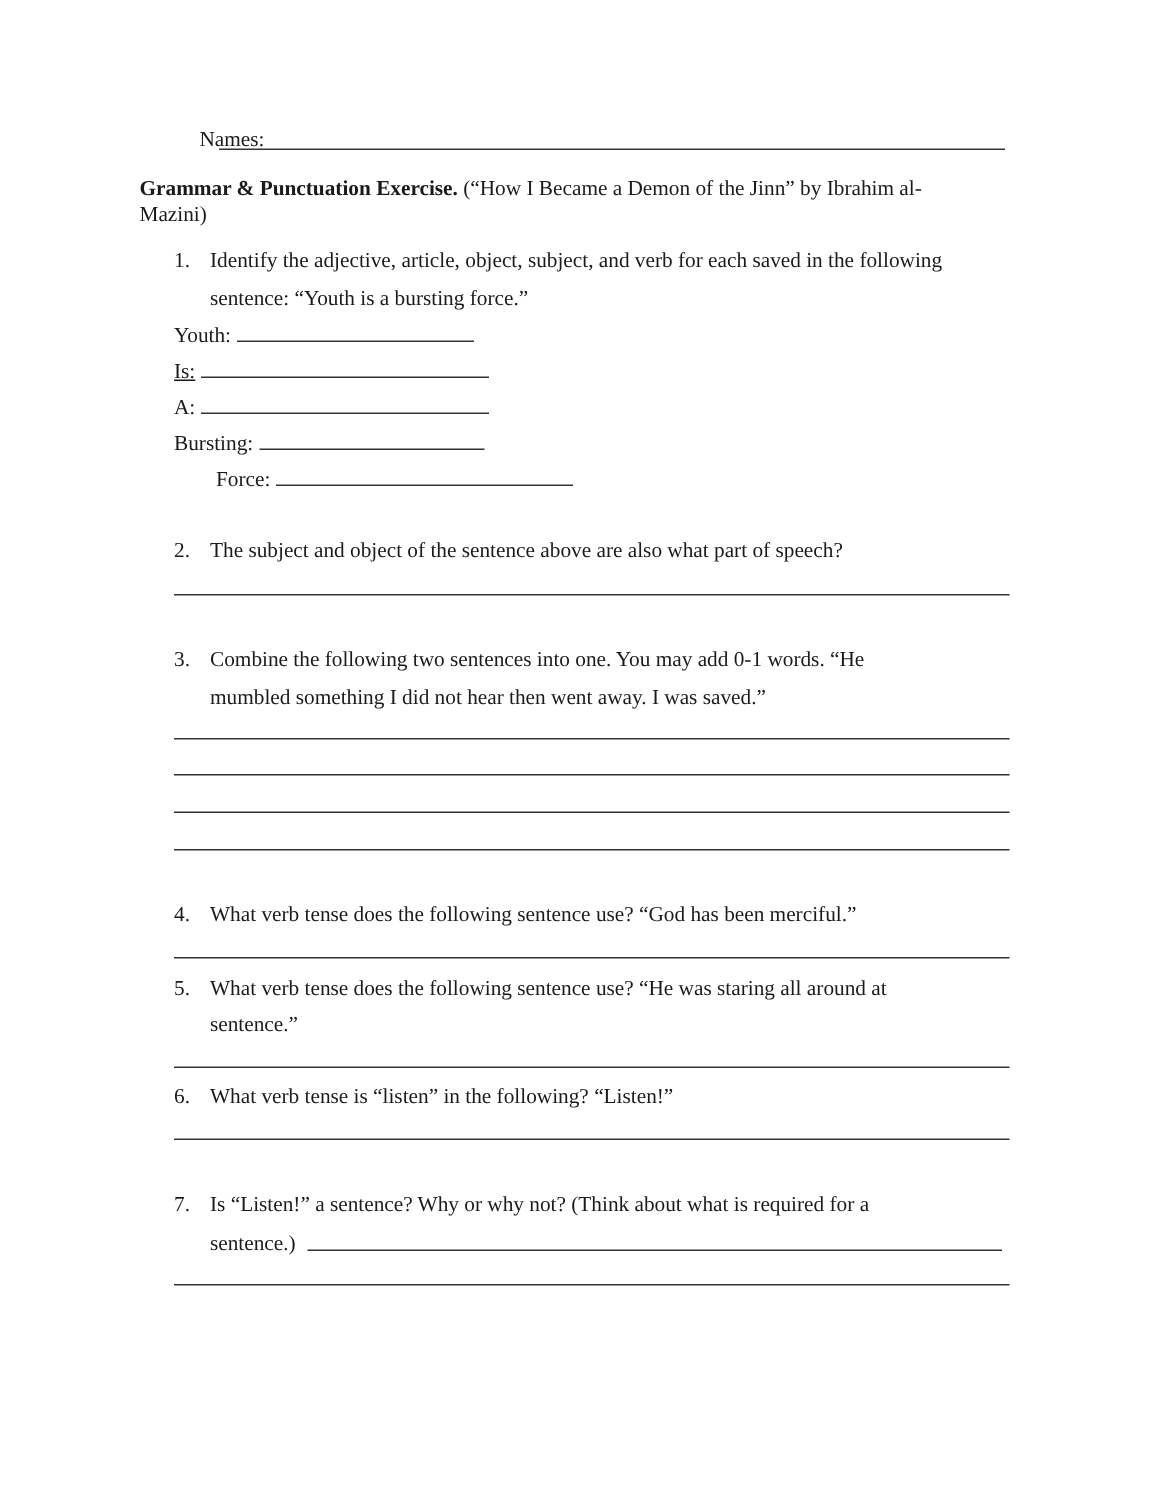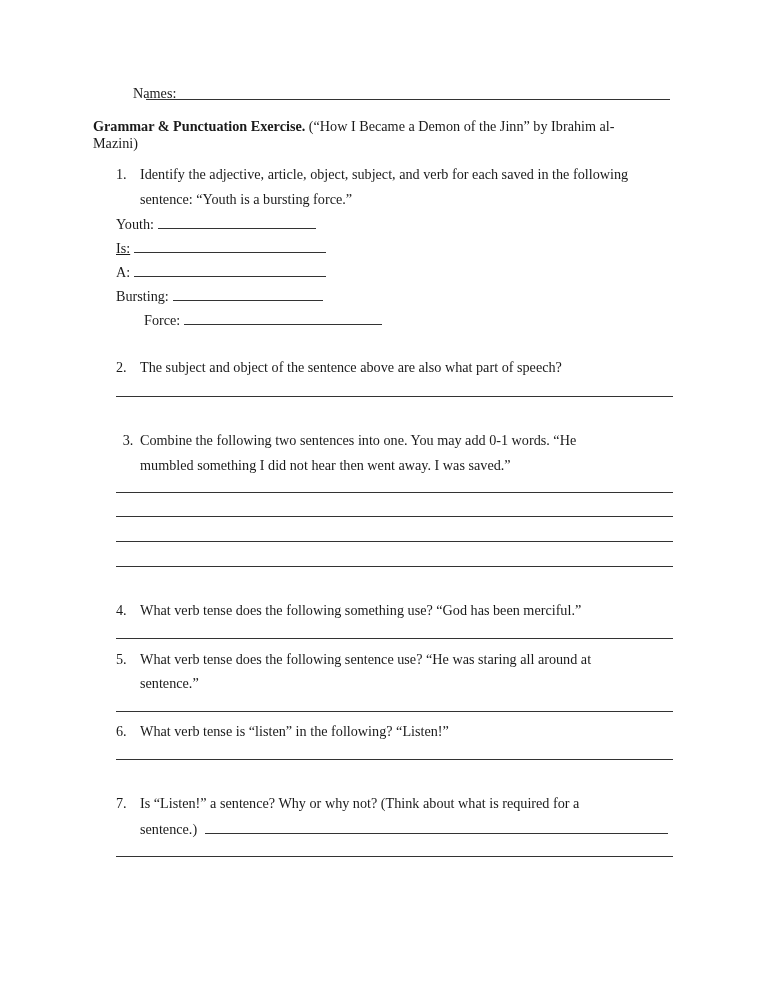--- a/index.html
+++ b/index.html
@@ -43,31 +43,31 @@
 </div>
 <div class="ln" style="left:116px; top:311px;margin-left:28px;">
   <span>Force:</span><span class="inline-rule" style="width:198px;"></span>
 </div>
 
 <div class="ln" style="left:116px; top:358px;">
   <span class="num">2.</span><span>The subject and object of the sentence above are also what part of speech?</span>
 </div>
 <div class="rule" style="left:116px; width:557px; top:396px;"></div>
 
-<div class="ln" style="left:116px; top:431px;text-align:center;">
+<div class="ln" style="left:116px; top:431px;">
   <span class="num">3.</span><span>Combine the following two sentences into one. You may add 0-1 words.  “He</span>
 </div>
 <div class="ln" style="left:140px; top:456px;">mumbled something I did not hear then went away. I was saved.”</div>
 <div class="rule" style="left:116px; width:557px; top:492px;"></div>
 <div class="rule" style="left:116px; width:557px; top:516px;"></div>
 <div class="rule" style="left:116px; width:557px; top:541px;"></div>
 <div class="rule" style="left:116px; width:557px; top:566px;"></div>
 
 <div class="ln" style="left:116px; top:601px;">
-  <span class="num">4.</span><span>What verb tense does the following something use? “God has been merciful.”</span>
+  <span class="num">4.</span><span>What verb tense does the following sentence use? “God has been merciful.”</span>
 </div>
 <div class="rule" style="left:116px; width:557px; top:638px;"></div>
 
 <div class="ln" style="left:116px; top:650px;">
   <span class="num">5.</span><span>What verb tense does the following sentence use? “He was staring all around at</span>
 </div>
 <div class="ln" style="left:140px; top:674px;">sentence.”</div>
 <div class="rule" style="left:116px; width:557px; top:711px;"></div>
 
 <div class="ln" style="left:116px; top:722px;">

